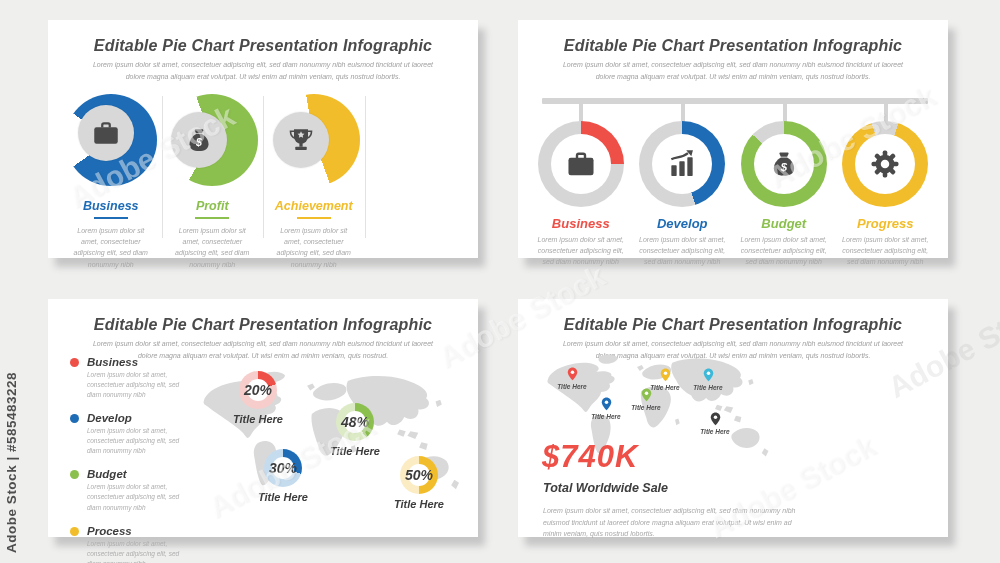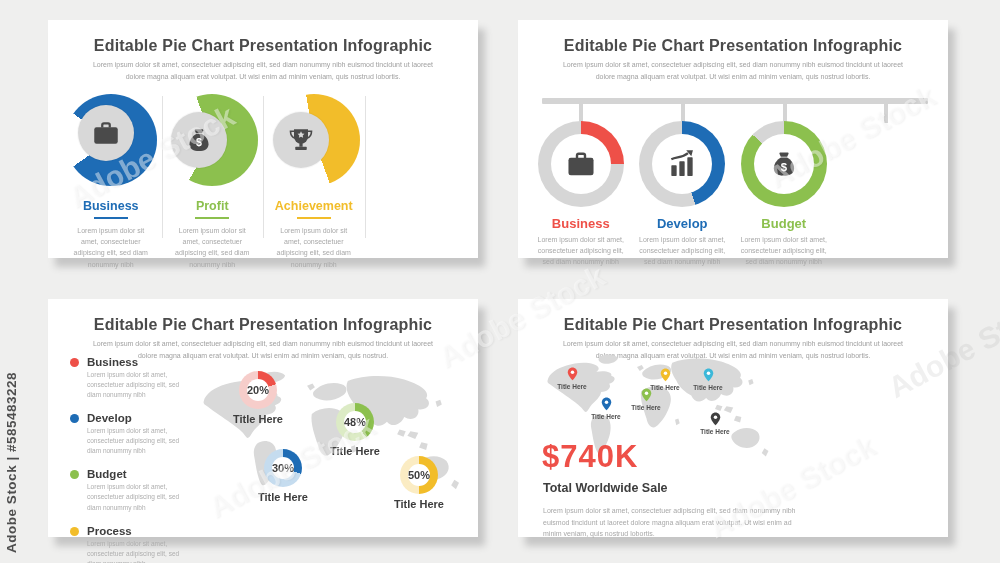--- a/index.html
+++ b/index.html
@@ -1,18 +1,18 @@
 <!DOCTYPE html>
 <html><head>
 <meta charset="utf-8">
 <style>
   html,body{margin:0;padding:0;}
   body{width:1000px;height:563px;background:#efefee;overflow:hidden;position:relative;
        font-family:"Liberation Sans",sans-serif;-webkit-font-smoothing:antialiased;}
-  .card{position:absolute;width:430px;height:238px;background:#fff;box-shadow:7px 9px 7px #c6c6c6;}
+  .card{position:absolute;width:430px;height:238px;background:#fff;box-shadow:7px 9px 7px #c6c6c6;font-style:italic;}
   #s1{left:48px;top:20px;} #s2{left:518px;top:20px;} #s3{left:48px;top:299px;} #s4{left:518px;top:299px;}
   .card-title{margin:0;padding-top:17px;text-align:center;font-size:16px;font-weight:700;color:#4a4a4a;letter-spacing:.2px;}
   .card-sub{margin:4px auto 0;text-align:center;font-size:7px;line-height:1.65;color:#a0a0a0;width:360px;}
 
   
   .s1-row{position:absolute;left:12px;right:12px;top:64px;display:flex;}
   .s1-col{width:25%;position:relative;text-align:center;}
   .s1-div{position:absolute;top:76px;height:142px;width:1px;background:#e2e2e2;}
   .pieWrap{position:relative;width:92px;height:92px;margin:10px auto 0;}
   .pie{position:absolute;inset:0;border-radius:50%;}
@@ -43,21 +43,21 @@
   
   .lg{position:absolute;left:22px;top:57px;width:122px;}
   .lg-item{position:relative;padding-left:17px;margin-bottom:12px;}
   .lg-dot{position:absolute;left:0;top:2px;width:9px;height:9px;border-radius:50%;}
   .lg-t{font-size:11.5px;font-weight:700;color:#3d3d3d;}
   .lg-x{font-size:6.5px;line-height:1.55;color:#aeaeae;margin-top:2px;}
   .mapbox3{position:absolute;left:140px;top:55px;width:282px;height:170px;}
   .mapbox3 svg{width:100%;height:100%;}
   .d{position:absolute;width:38px;height:38px;border-radius:50%;}
   .d .h{position:absolute;inset:8px;background:#fff;border-radius:50%;display:flex;align-items:center;justify-content:center;
-        font-size:11px;font-weight:700;color:#3d3d3d;}
+        font-size:14px;font-weight:700;color:#3d3d3d;}
   .d-red{background:conic-gradient(#ee5048 0 72deg,#f6cdca 72deg);}
   .d-grn{background:conic-gradient(#8cc04e 0 144deg,#dcebc5 144deg);}
   .d-blu{background:conic-gradient(#1e6cb5 0 108deg,#c5dcef 108deg);}
   .d-yel{background:conic-gradient(#f2bd2a 0 180deg,#fbecc3 180deg);}
   .d-label{position:absolute;font-size:11px;font-weight:700;color:#3d3d3d;text-align:center;width:72px;}
 
   
   .mapbox4{position:absolute;left:16px;top:52px;width:244px;height:124px;}
   .mapbox4 svg.world{width:100%;height:100%;}
   .pin{position:absolute;width:11px;height:14px;}
@@ -240,20 +240,31 @@
       <div class="ring ring-bud">
         <div class="hole">
           <svg width="32" height="32" viewBox="0 0 24 24">
               <use href="#ic-bag"></use>
             </svg>
         </div>
       </div>
       <div class="s2-cat" style="color:#8cc04e">Budget</div>
       <p class="s2-lorem">Lorem ipsum dolor sit amet, consectetuer adipiscing elit, sed diam nonummy nibh</p>
     </div>
+    <div style="width:25%">
+      <div class="ring ring-pro">
+        <div class="hole">
+          <svg width="34" height="34" viewBox="0 0 24 24">
+              <use href="#ic-gear"></use>
+            </svg>
+        </div>
+      </div>
+      <div class="s2-cat" style="color:#f2bd2a">Progress</div>
+      <p class="s2-lorem">Lorem ipsum dolor sit amet, consectetuer adipiscing elit, sed diam nonummy nibh</p>
+    </div>
   </div>
 </section>
 
 <section class="card" id="s3">
   <h2 class="card-title">Editable Pie Chart Presentation Infographic</h2>
   <p class="card-sub">
     <span>Lorem ipsum dolor sit amet, consectetuer adipiscing elit, sed diam nonummy nibh euismod tincidunt ut laoreet</span><br>
     <span>dolore magna aliquam erat volutpat. Ut wisi enim ad minim veniam, quis nostrud.</span>
   </p>
   <div class="lg">

